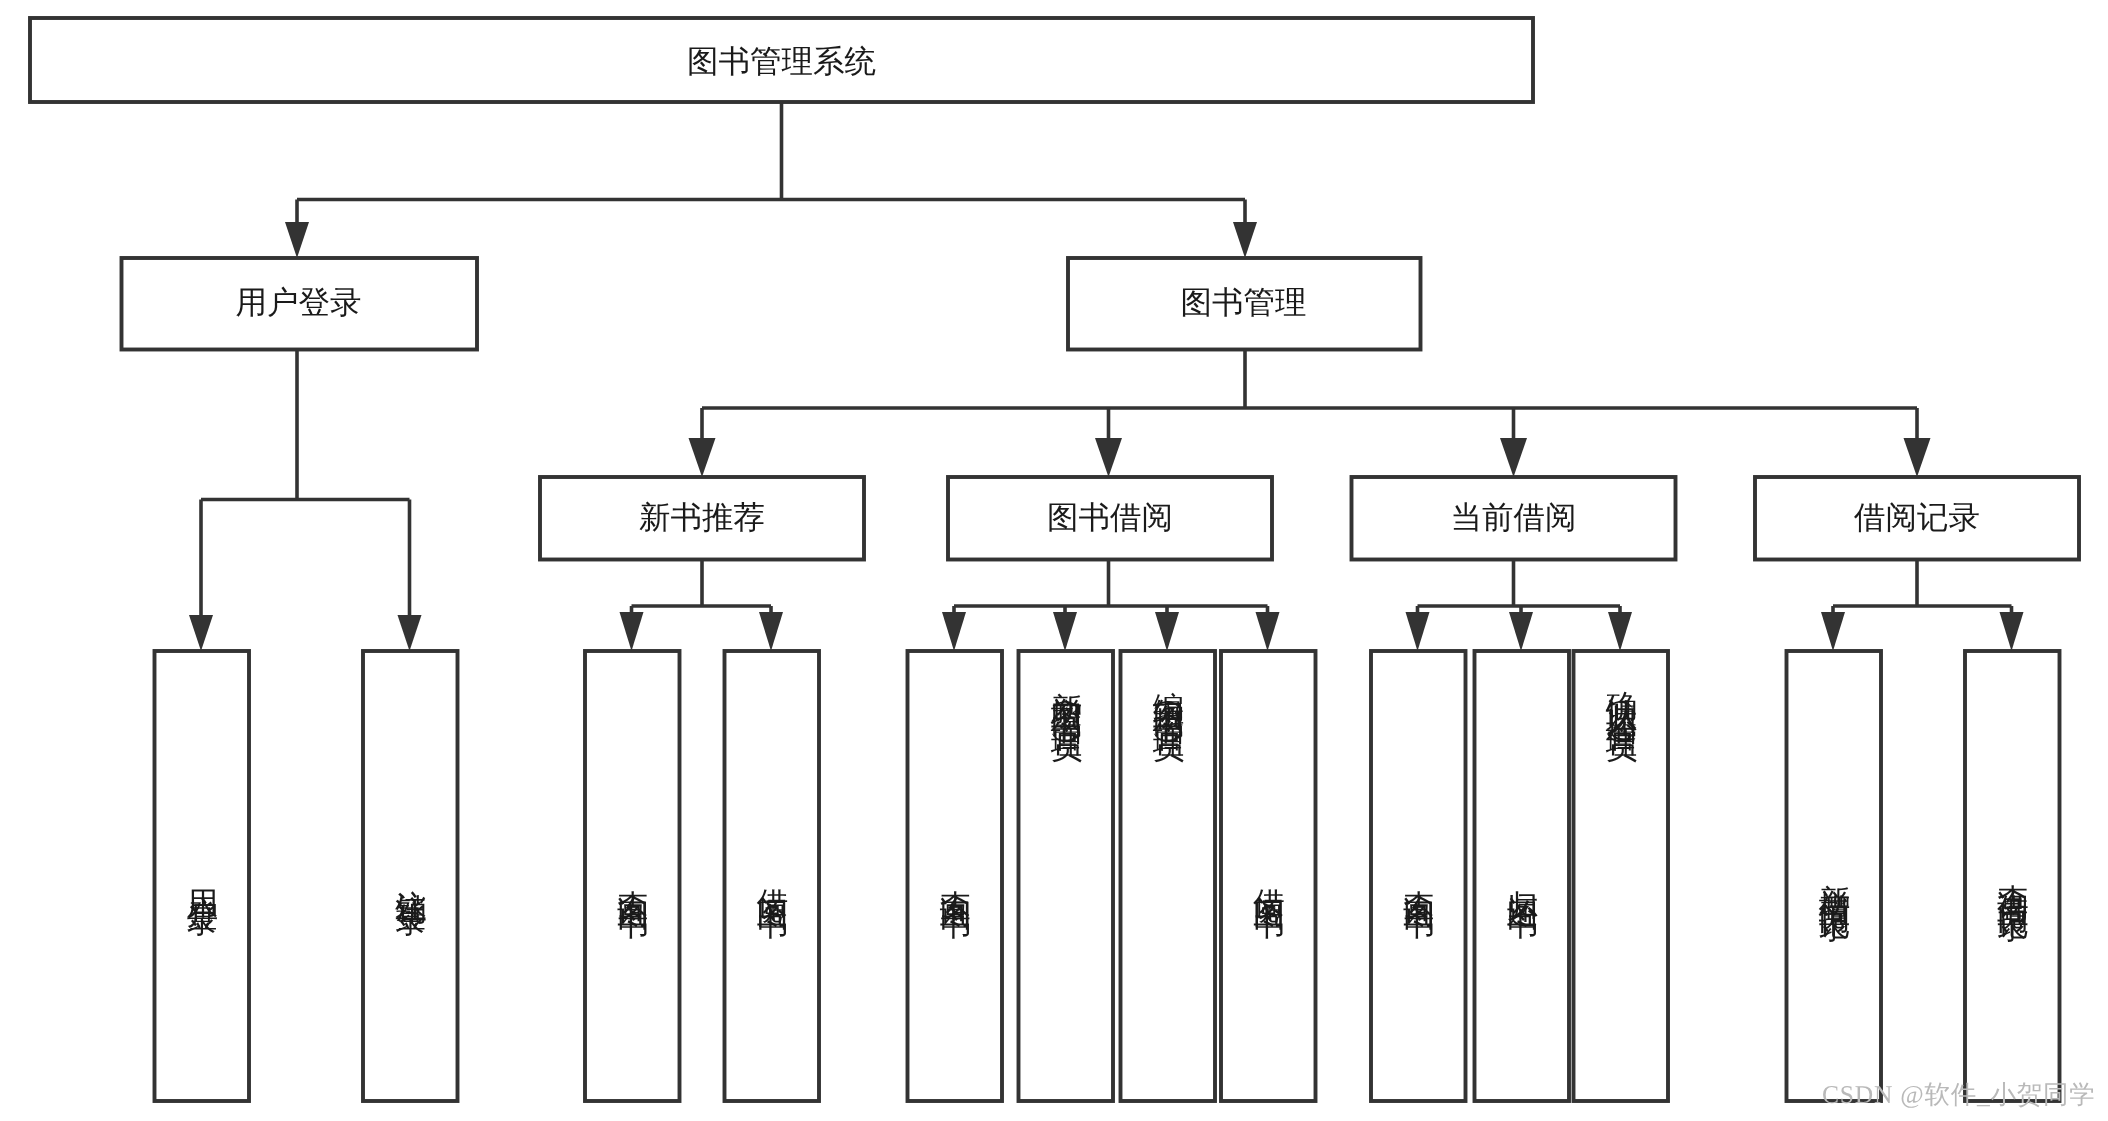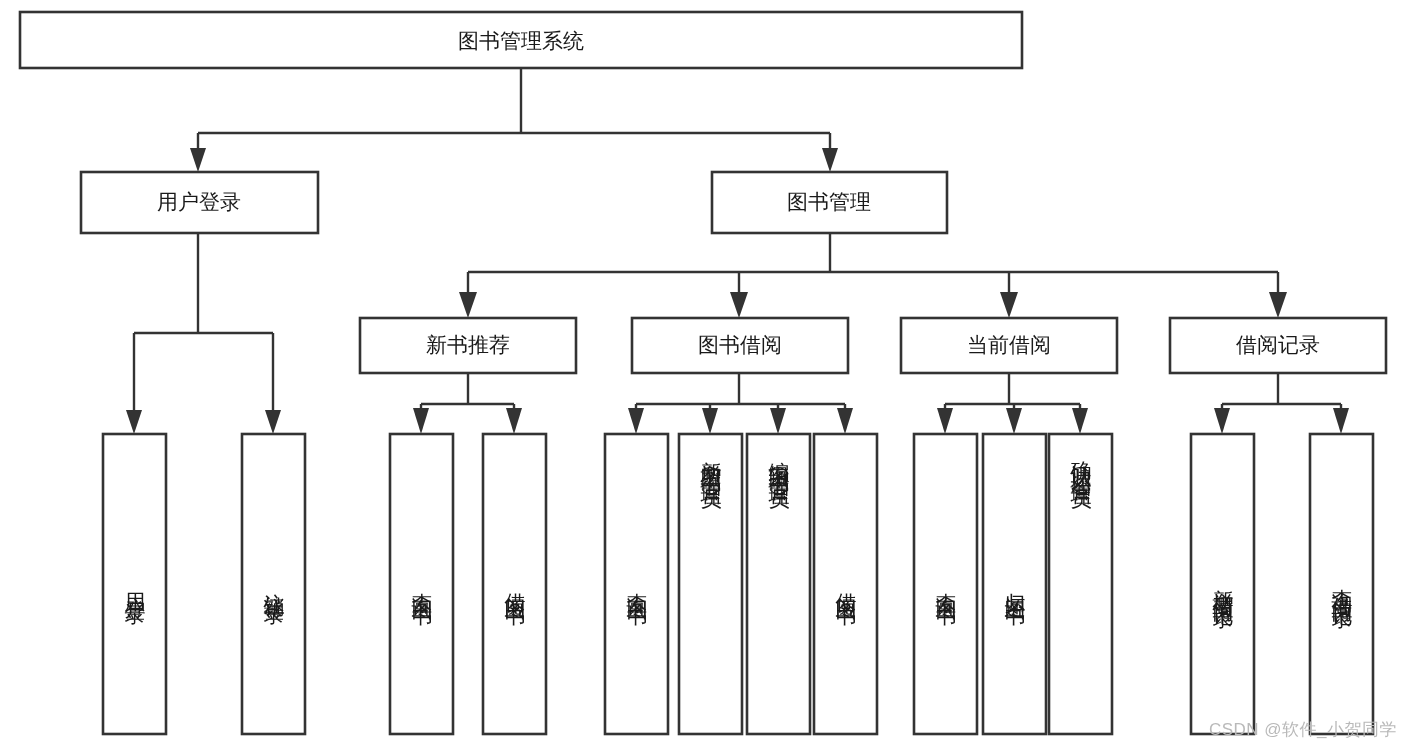--- a/index.html
+++ b/index.html
@@ -65,21 +65,21 @@
     font-size: 21px;
     line-height: 1;
     letter-spacing: 4px;
     color: #1a1a1a;
     white-space: nowrap;
   }
   .watermark {
     position: absolute;
     right: 8px;
     bottom: 6px;
-    font-family: Liberation Sans, sans-serif;
+    font-family: Liberation Serif, serif;
     font-size: 17px;
     color: #b9b9b9;
     letter-spacing: 0.5px;
     white-space: nowrap;
   }
 </style>
 </head>
 <body>
 
 <div id="diagram-root">

